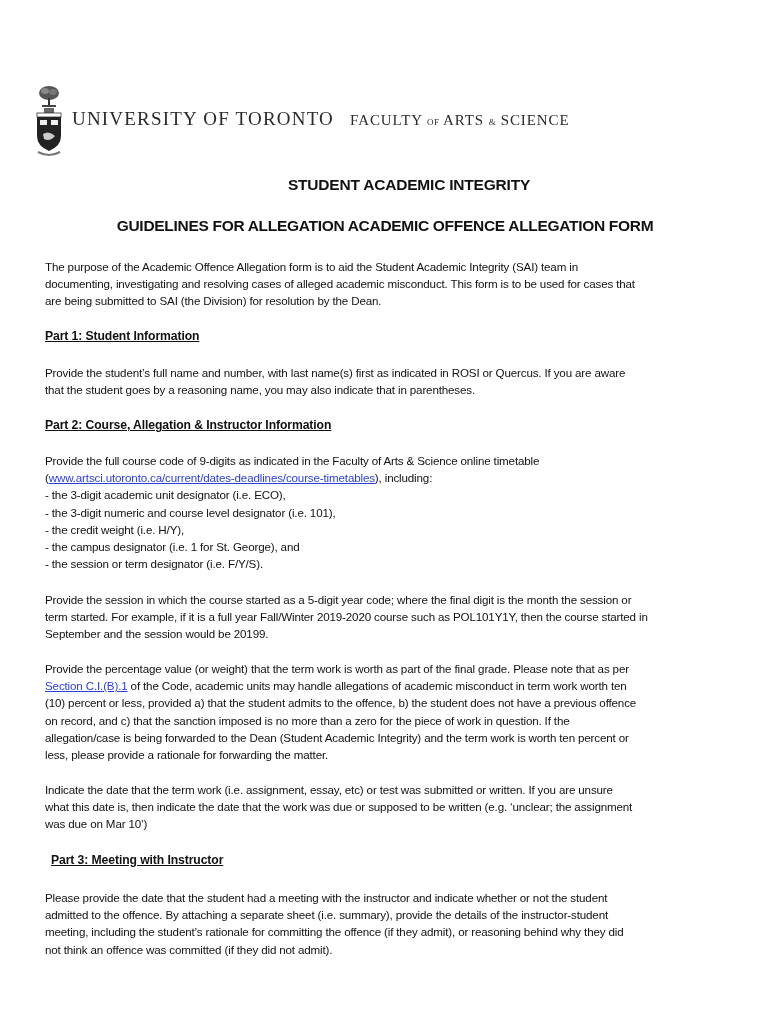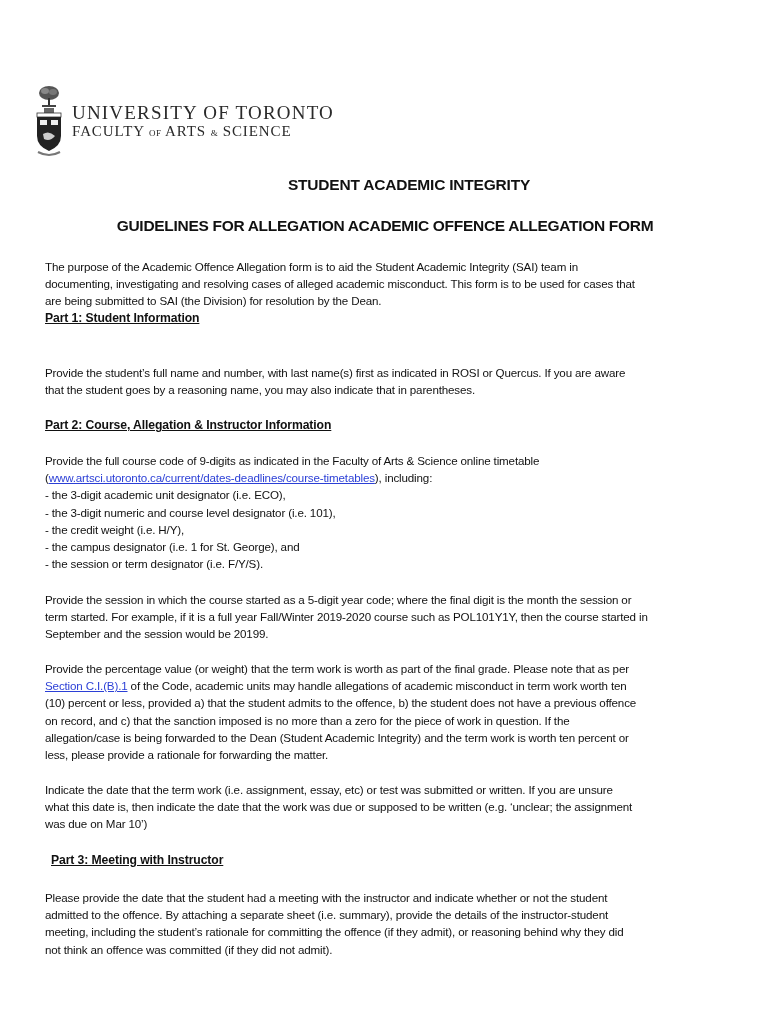--- a/index.html
+++ b/index.html
@@ -28,35 +28,36 @@
     display: flex;
     align-items: center;
   }
   .crest {
     width: 30px;
     height: 76px;
     margin-right: 8px;
   }
   .wordmark {
     display: flex;
-    flex-direction: column;
+    flex-direction: row;
     font-family: "Liberation Serif", "DejaVu Serif", serif;
     color: #2a2a2a;
     margin-top: -2px;
+    gap: 16px;
   }
   .wm-line1 {
     font-size: 19px;
     letter-spacing: 1.2px;
     line-height: 21px;
     white-space: nowrap;
   }
   .wm-line2 {
     font-size: 15px;
     letter-spacing: 0.9px;
-    line-height: 16px;
+    line-height: 25px;
     white-space: nowrap;
   }
   .wm-small {
     font-size: 9px;
     letter-spacing: 0.3px;
   }
   .title1 {
     position: absolute;
     top: 176px;
     left: 0;
@@ -133,21 +134,21 @@
 
   <div class="title1">STUDENT ACADEMIC INTEGRITY</div>
   <div class="title2">GUIDELINES FOR ALLEGATION ACADEMIC OFFENCE ALLEGATION FORM</div>
 
   <div class="block" style="top:258px;">
     <span class="line">The purpose of the Academic Offence Allegation form is to aid the Student Academic Integrity (SAI) team in</span>
     <span class="line">documenting, investigating and resolving cases of alleged academic misconduct. This form is to be used for cases that</span>
     <span class="line">are being submitted to SAI (the Division) for resolution by the Dean.</span>
   </div>
 
-  <div class="heading" style="top:311px;">Part 1: Student Information</div>
+  <div class="heading" style="top:329px;">Part 1: Student Information</div>
   <div class="block" style="top:364px;">
     <span class="line">Provide the student’s full name and number, with last name(s) first as indicated in ROSI or Quercus. If you are aware</span>
     <span class="line">that the student goes by a reasoning name, you may also indicate that in parentheses.</span>
   </div>
 
   <div class="heading" style="top:418px;">Part 2: Course, Allegation &amp; Instructor Information</div>
   <div class="block" style="top:452px;">
     <span class="line">Provide the full course code of 9-digits as indicated in the Faculty of Arts &amp; Science online timetable</span>
     <span class="line"><span>(</span><a class="link">www.artsci.utoronto.ca/current/dates-deadlines/course-timetables</a><span>), including:</span></span>
     <span class="line">- the 3-digit academic unit designator (i.e. ECO),</span>

